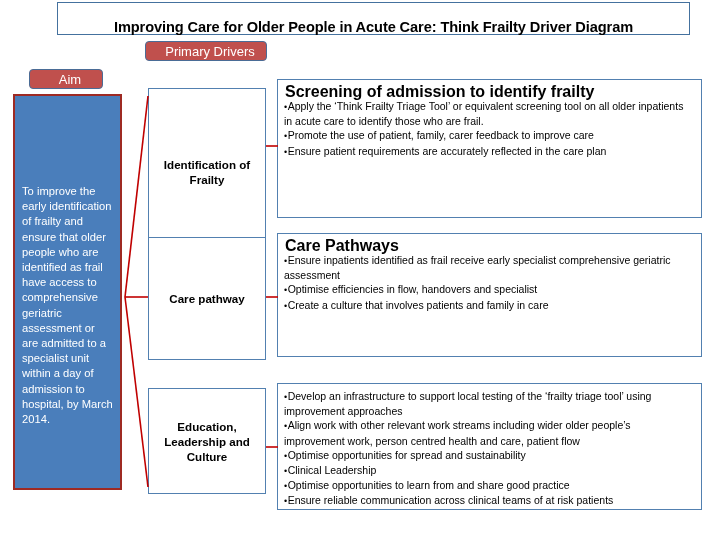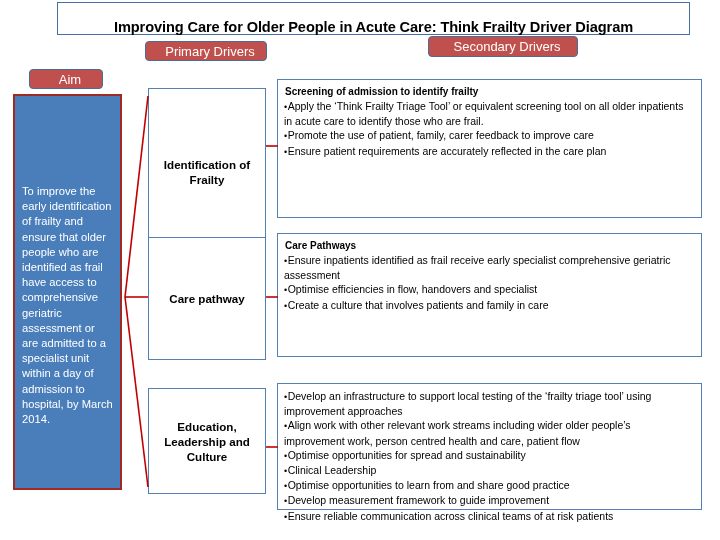--- a/index.html
+++ b/index.html
@@ -128,21 +128,21 @@
     font-size: 10.5px;
     line-height: 14.2px;
     color: #000000;
   }
   .sb1 { top: 79px;  height: 139px; }
   .sb2 { top: 233px; height: 124px; }
   .sb3 { top: 383px; height: 127px; }
 
   .sb-heading {
     font-weight: bold;
-    font-size: 10px;
+    font-size: 16px;
     line-height: 14px;
     margin: 0 0 0 1px;
   }
   .sb-bullets {
     margin: 0;
     padding: 0;
     list-style: none;
   }
   .sb-bullets li {
     margin: 0;
@@ -169,23 +169,20 @@
 <body>
 
 <div id="canvas">
 
   <div class="title-box">
     <span class="title-text">Improving Care for Older People in Acute Care: Think Frailty Driver Diagram</span>
   </div>
 
   <div class="pill pill-primary">
     <span>Primary Drivers</span>
-  </div>
-  <div class="pill pill-secondary">
-    <span>Secondary Drivers</span>
   </div>
   <div class="pill pill-aim">
     <span>Aim</span>
   </div>
 
   <div class="aim-box">
     <div class="aim-text">To improve the early identification of frailty and ensure that older people who are identified as frail have access  to comprehensive geriatric assessment  or are admitted to a specialist unit within a day of admission to hospital, by March 2014.</div>
   </div>
 
   <div class="primary-box pb1">
@@ -215,21 +212,20 @@
       </ul>
   </div>
   <div class="secondary-box sb3">
 
     <ul class="sb-bullets">
         <li>Develop an infrastructure to support local testing of the ‘frailty triage tool’ using improvement approaches</li>
         <li>Align work with other relevant work streams including wider older people’s improvement work, person centred health and care, patient flow</li>
         <li>Optimise opportunities for spread  and sustainability</li>
         <li>Clinical Leadership</li>
         <li>Optimise opportunities to learn from and share good practice</li>
-        <li>Develop measurement framework to guide improvement</li>
         <li>Ensure reliable communication across clinical teams of at risk patients</li>
       </ul>
   </div>
 
   <svg class="connectors" viewBox="0 0 720 540">
     <g stroke="#c00000" stroke-width="1.6" fill="none">
       <line x1="125" y1="297" x2="148" y2="96"></line>
       <line x1="125" y1="297" x2="148" y2="297"></line>
       <line x1="125" y1="297" x2="148" y2="487"></line>
     </g>

